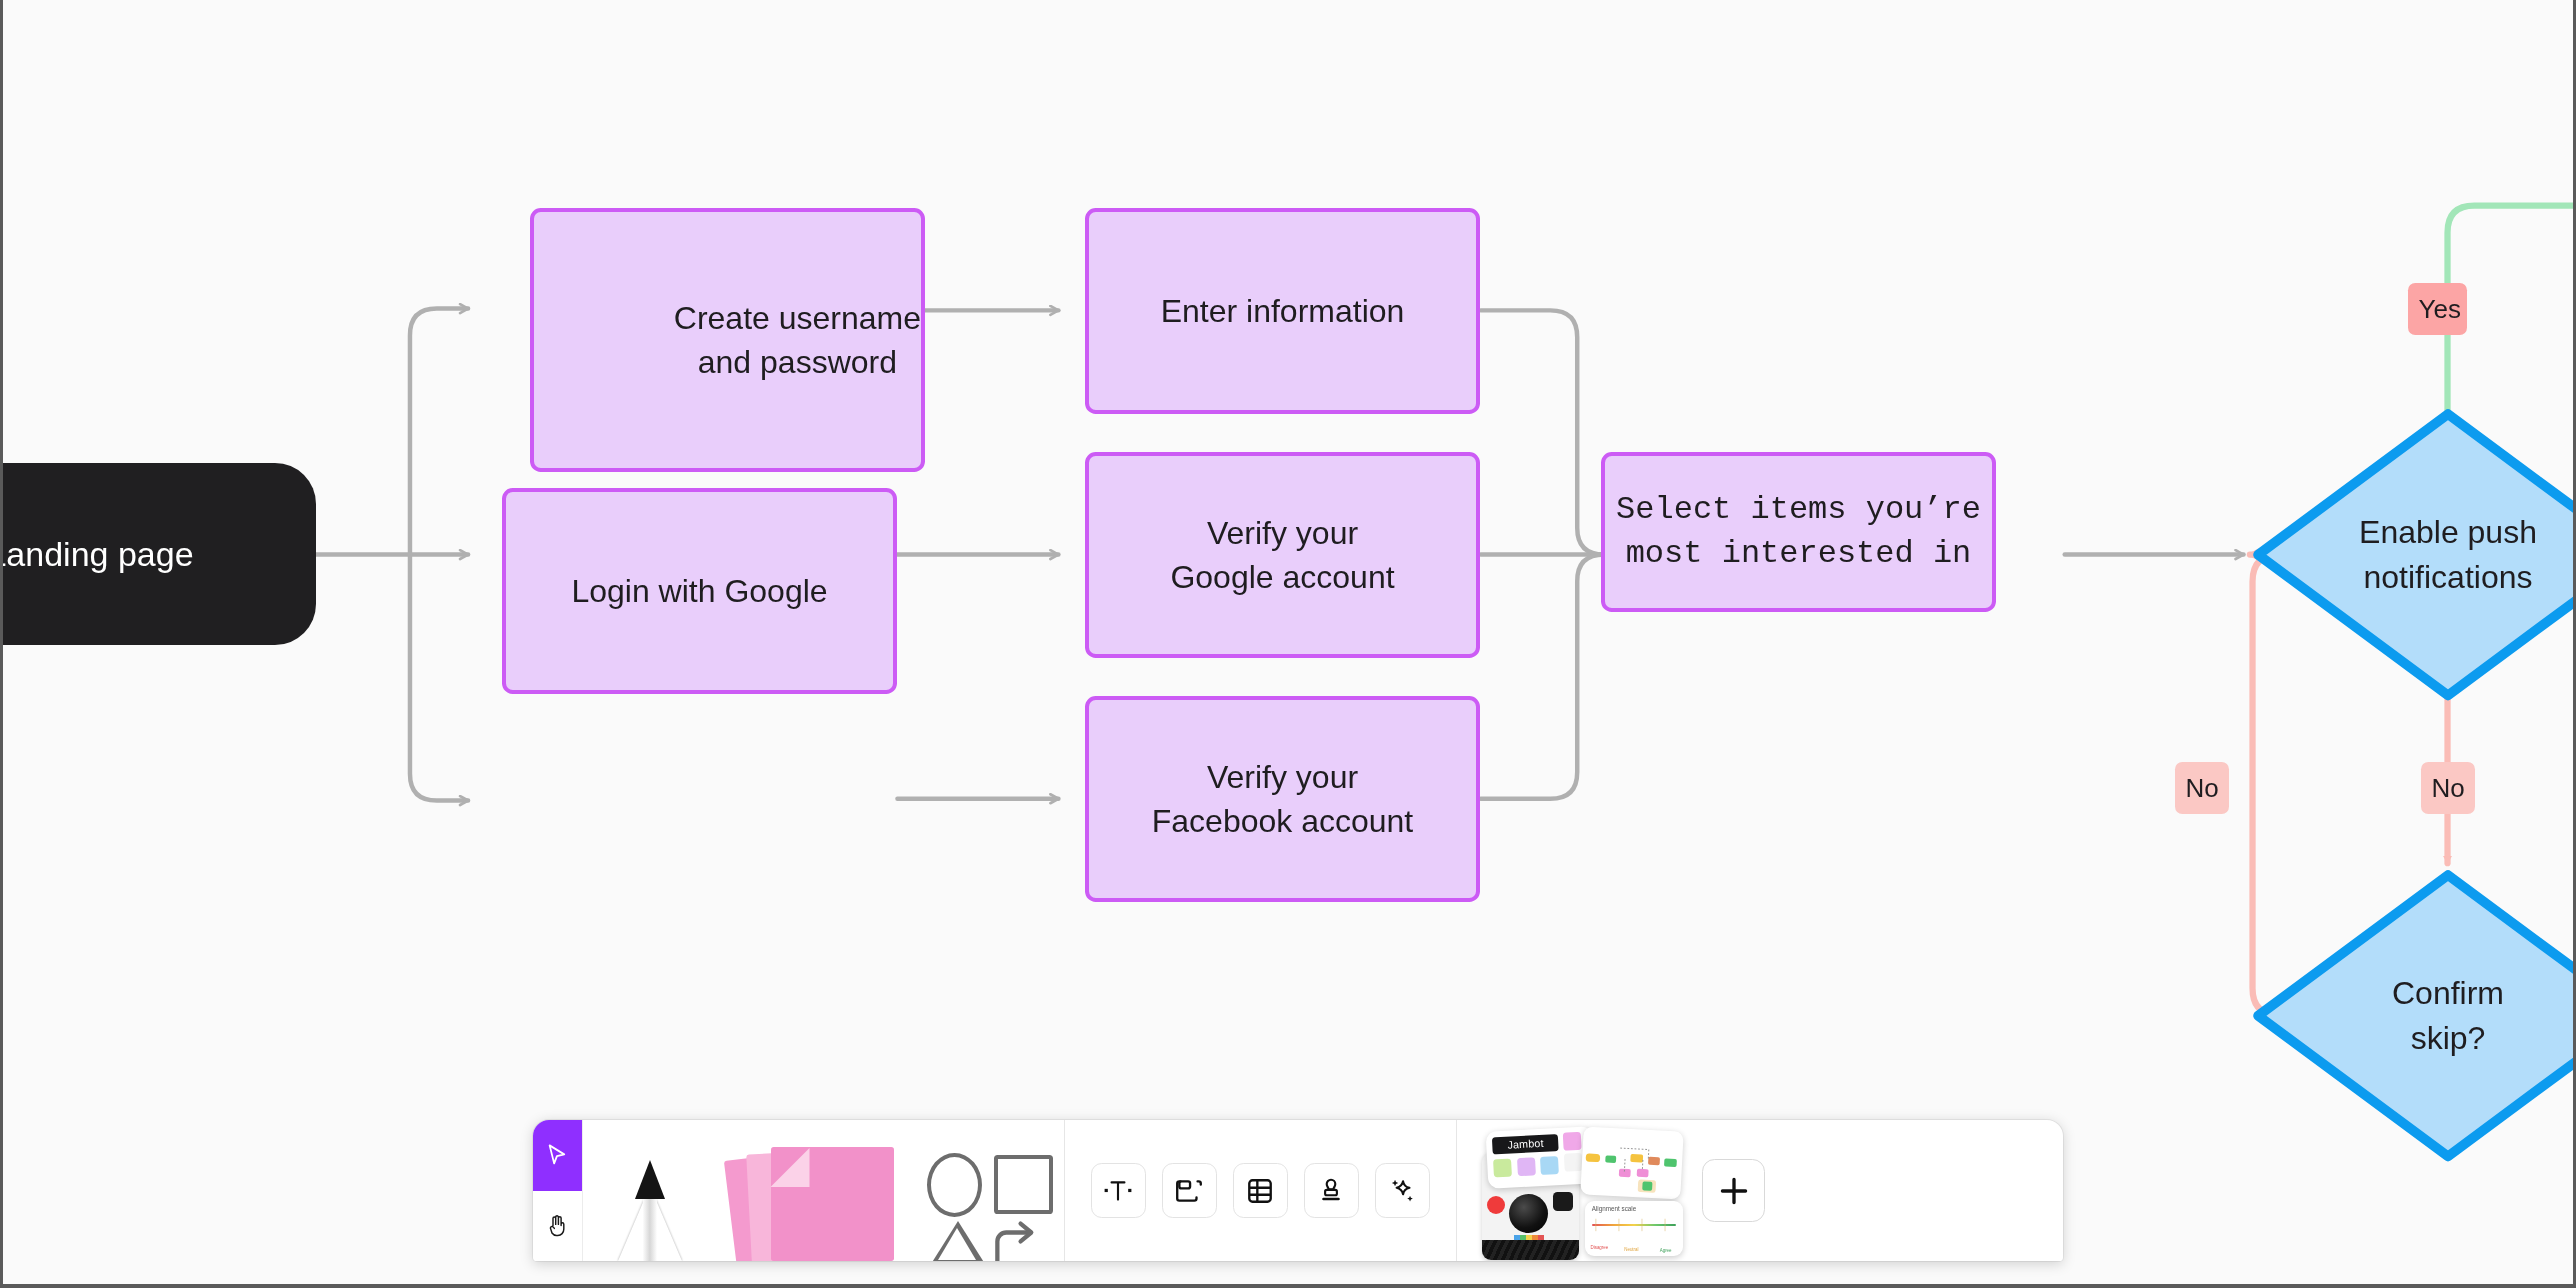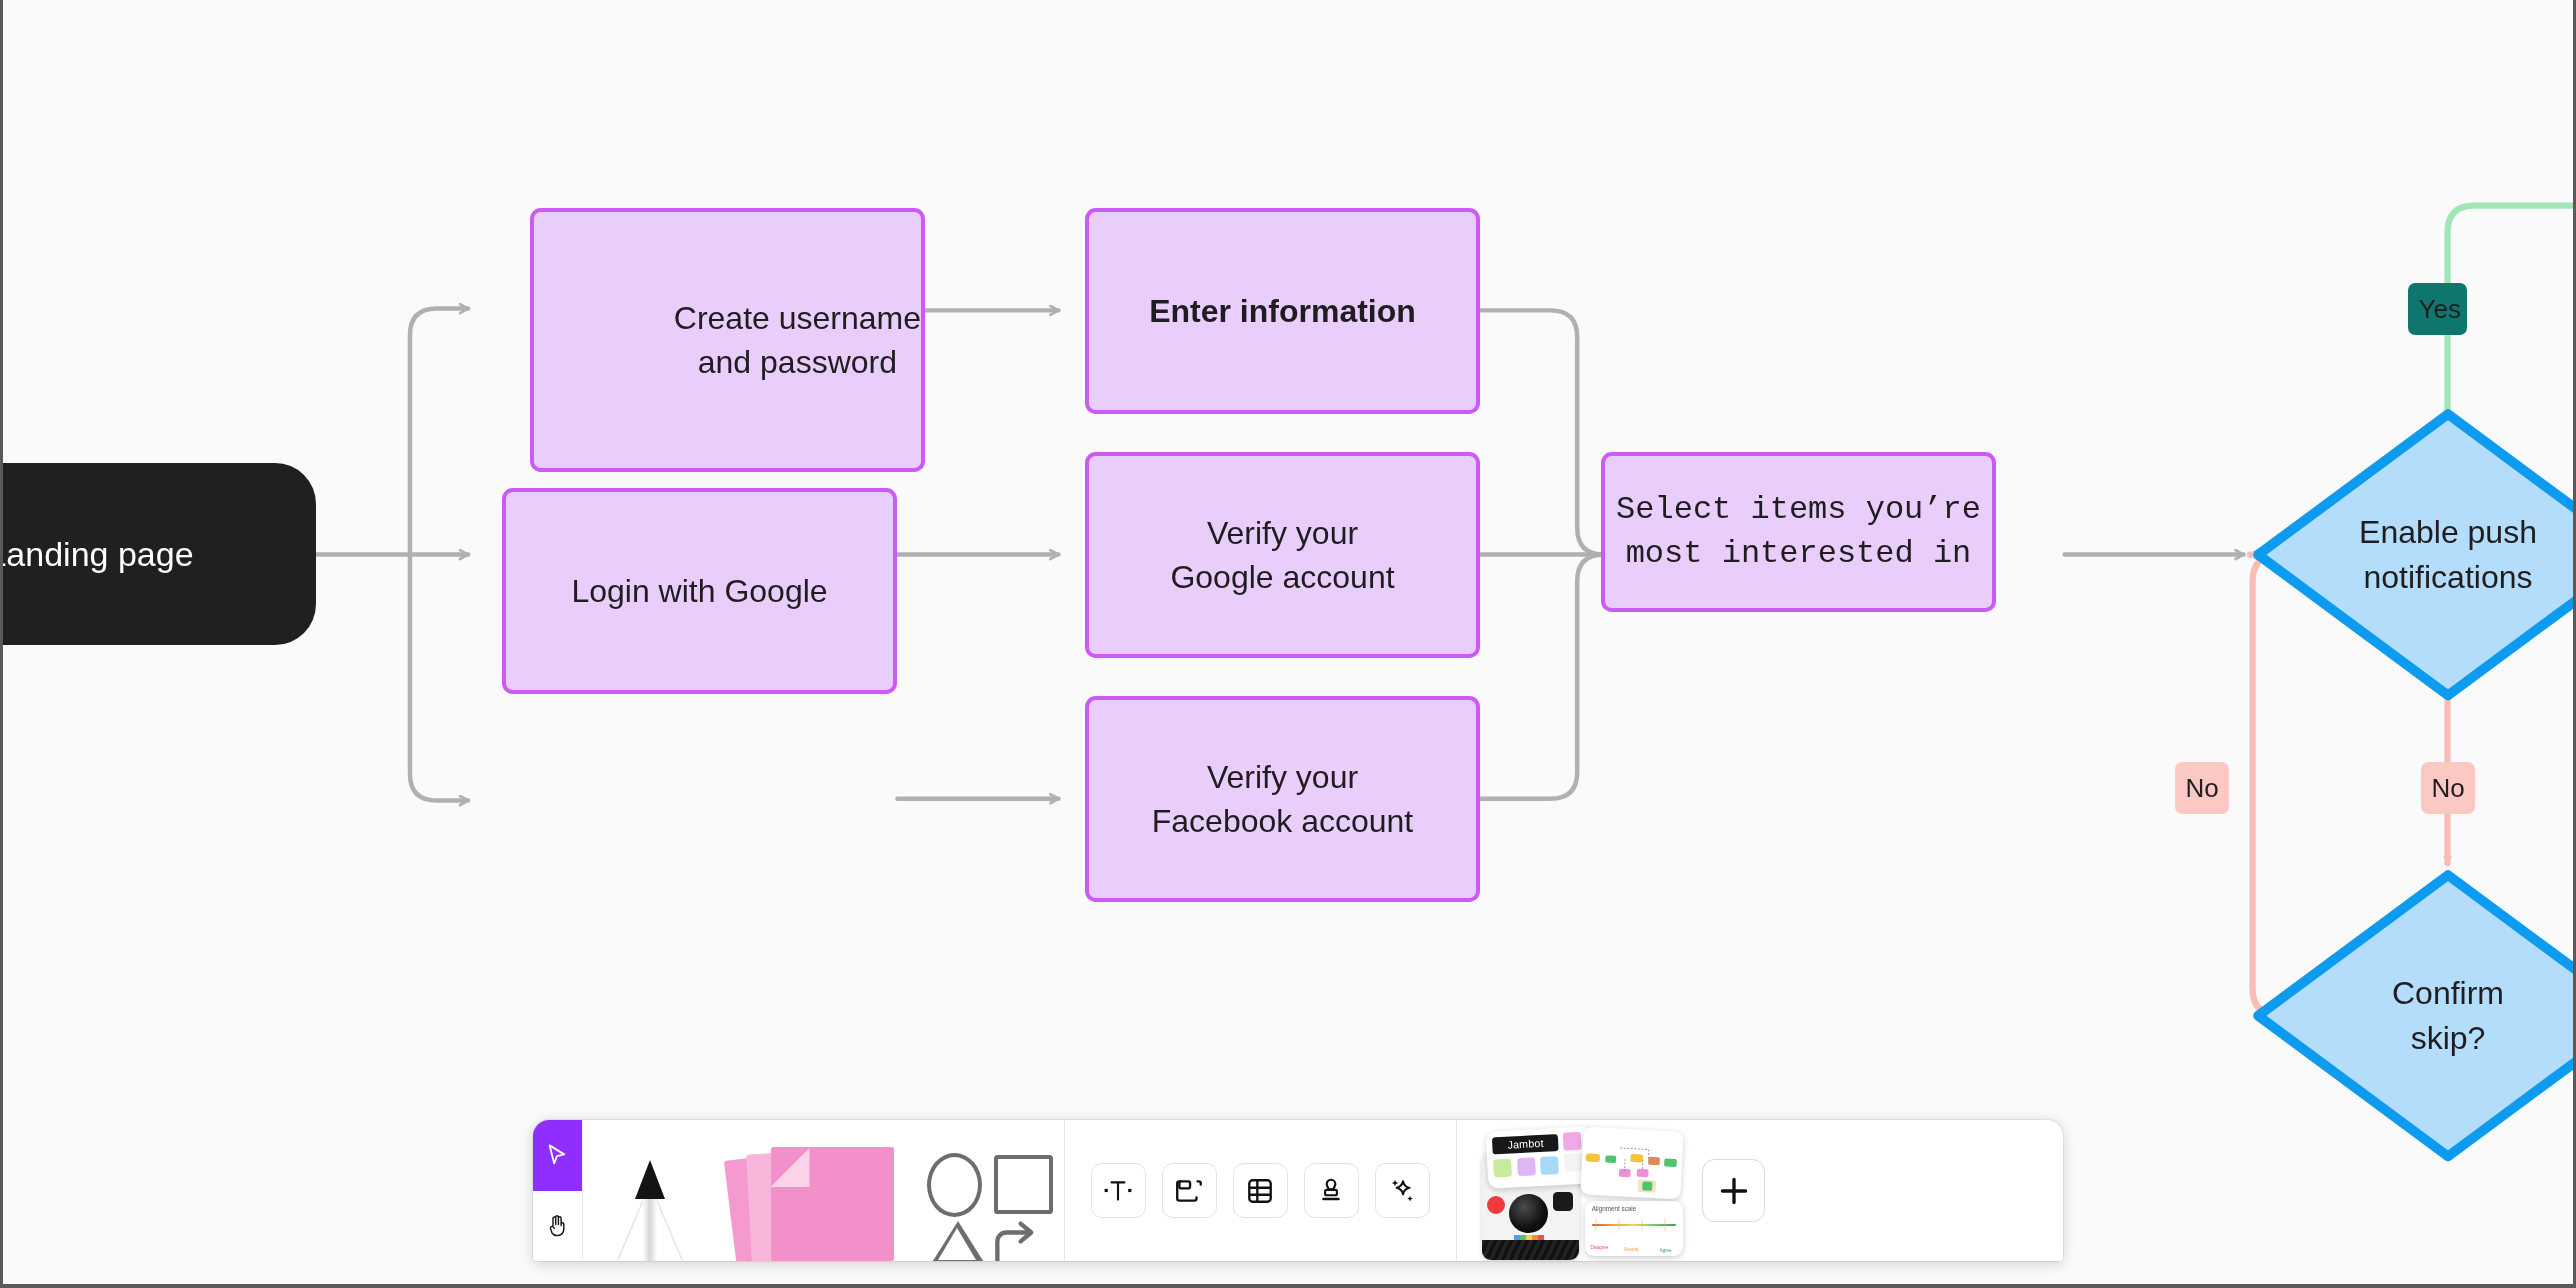--- a/index.html
+++ b/index.html
@@ -65,21 +65,21 @@
 
   
   .badge {
     position:absolute;
     display:flex; align-items:center; justify-content:center;
     font-size:26px;
     color:#1f1d20;
     border-radius:7.2px;
     padding:0 5.4px;
   }
-  .badge-yes { background:#0f766e;padding-left:10px; }
+  .badge-yes { background:#fca5a5;padding-left:10px; }
   .badge-no  { background:#fbc8c4; }
 
   
   #toolbar {
     position:absolute;
     left:530px; top:1120px;
     width:1530px; height:141px;
     background:#ffffff;
     border-radius:16px 16px 3.6px 3.6px;
     box-shadow: 0 2.7px 12.5px rgba(0,0,0,.17), 0 0 0 0.9px rgba(0,0,0,.06);
@@ -321,21 +321,21 @@
     <div class="node node-process" style="left:527px; top:208px; width:395px; height:264px;justify-content:flex-end;">
       <span>Create username
 and password</span>
     </div>
 
     <div class="node node-process" style="left:499px; top:452px; width:395px; height:206px;margin-top:36px;">
       <span>Login with Google</span>
     </div>
 
 
-    <div class="node node-process" style="left:1082px; top:208px; width:395px; height:206px;font-weight:bold;">
+    <div class="node node-process" style="left:1082px; top:208px; width:395px; height:206px;">
       <span>Enter information</span>
     </div>
 
     <div class="node node-process" style="left:1082px; top:452px; width:395px; height:206px;">
       <span>Verify your
 Google account</span>
     </div>
 
     <div class="node node-process" style="left:1082px; top:696px; width:395px; height:206px;">
       <span>Verify your

